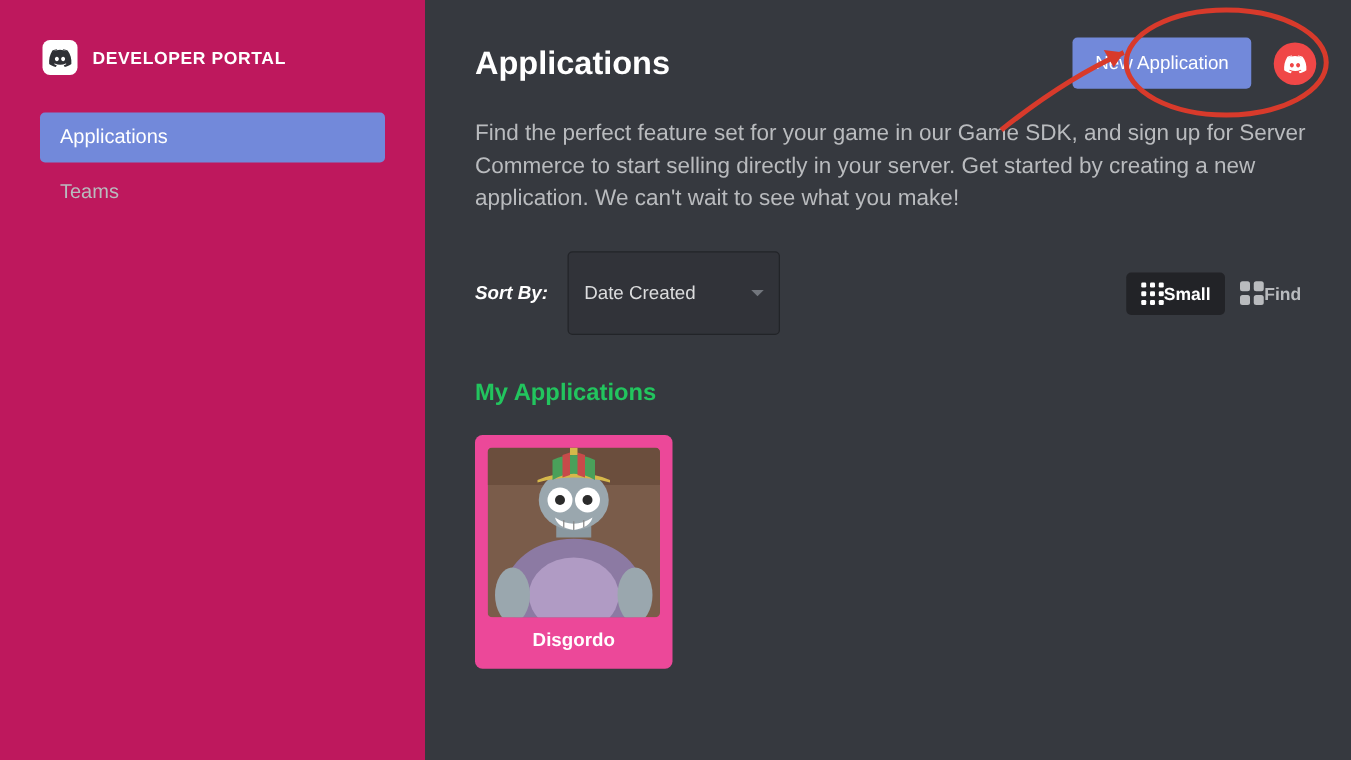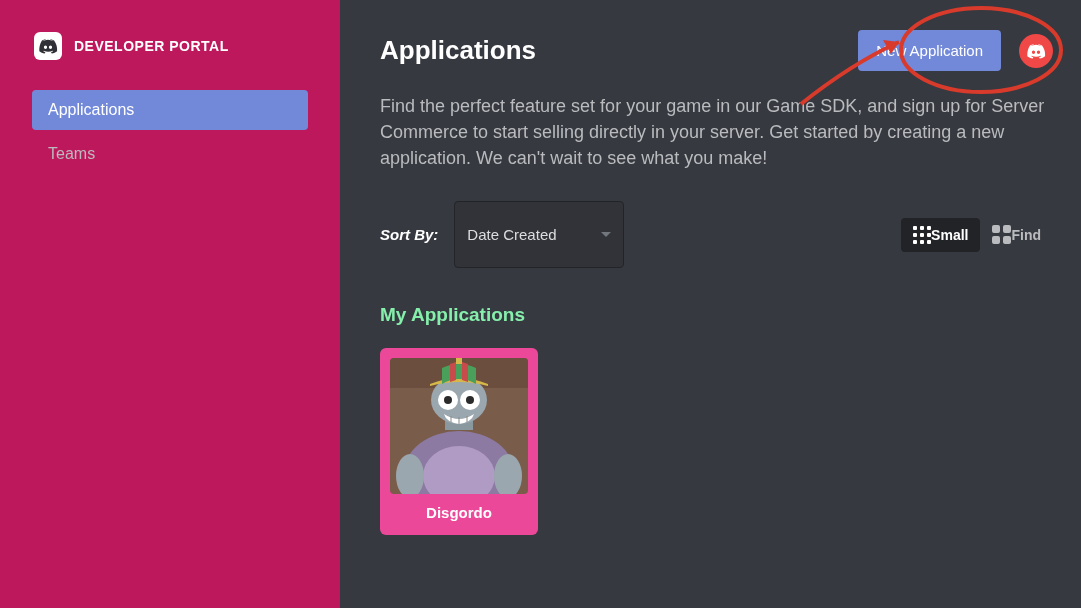--- a/index.html
+++ b/index.html
@@ -163,21 +163,21 @@
       display: grid;
       grid-template-columns: repeat(2, 8px);
       grid-template-rows: repeat(2, 8px);
       gap: 3px;
     }
     .grid-icon-large span { background: #b9bbbe; border-radius: 2px; }
     
     .section-title {
       font-size: 19px;
       font-weight: 700;
-      color: #86efac;
+      color: #22c55e;
       margin-bottom: 22px;
     }
     .app-card {
       width: 158px;
       background: #ec4899;
       border-radius: 6px;
       padding: 10px 10px 14px 10px;
       cursor: pointer;
     }
     .app-thumb {

